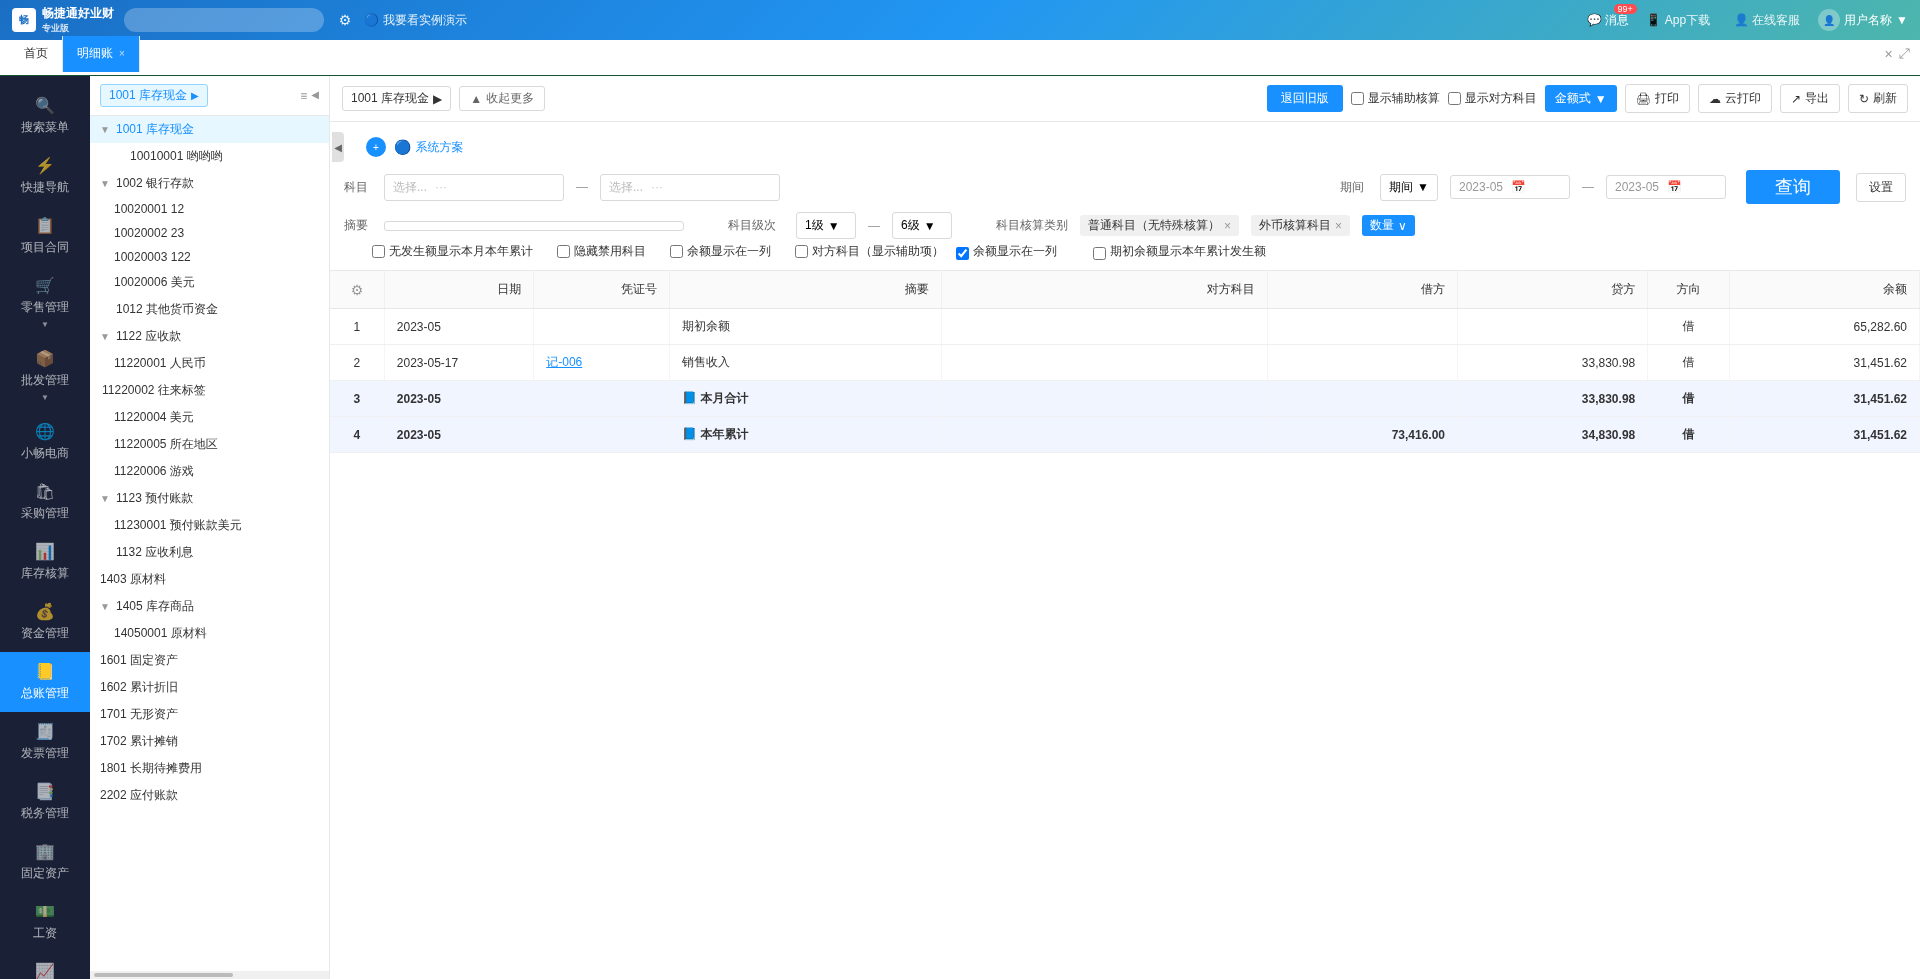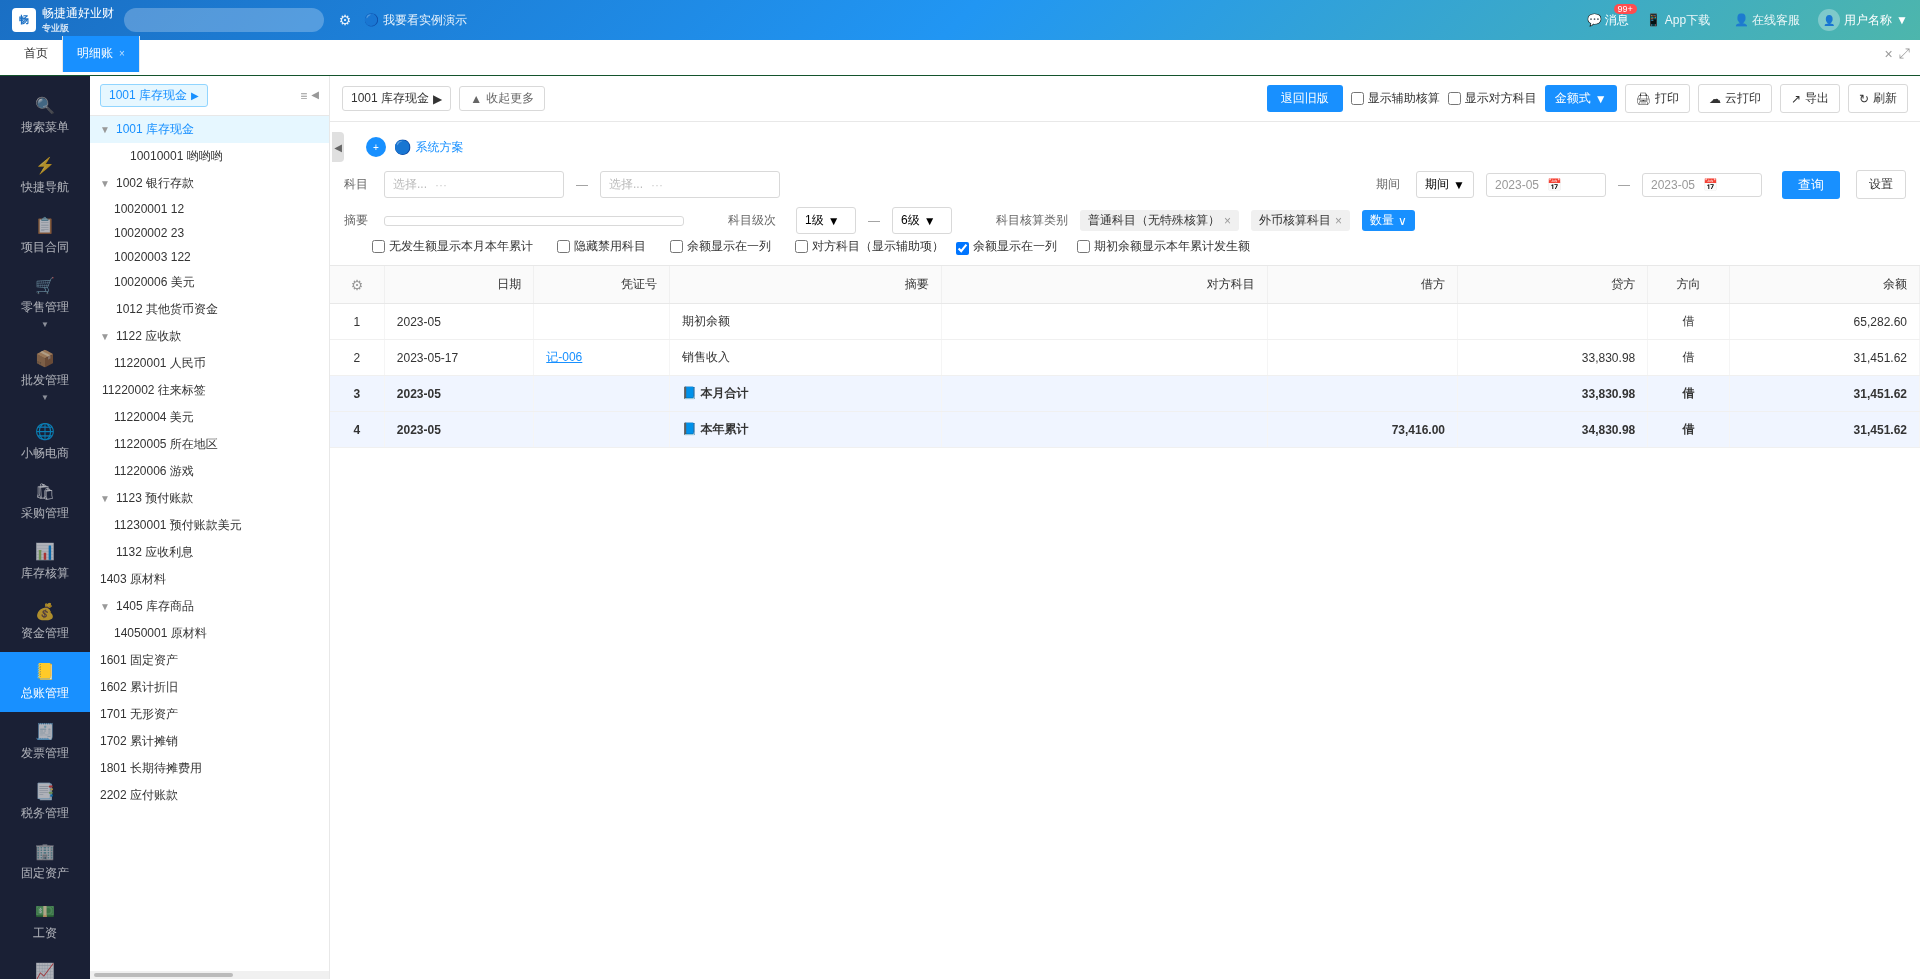--- a/index.html
+++ b/index.html
@@ -80,21 +80,21 @@
     .filter-row { display: flex; align-items: center; gap: 12px; margin-bottom: 8px; }
     .filter-label { color: #666; font-size: 12px; min-width: 28px; }
     .filter-input { border: 1px solid #d9d9d9; padding: 4px 8px; border-radius: 3px; font-size: 12px; color: #999; min-width: 120px; cursor: pointer; display: flex; align-items: center; gap: 4px; }
     .filter-sep { color: #999; }
     .period-select { display: flex; align-items: center; gap: 4px; border: 1px solid #d9d9d9; padding: 4px 8px; border-radius: 3px; font-size: 12px; cursor: pointer; }
     .filter-tag { display: flex; align-items: center; gap: 4px; background: #f0f0f0; padding: 2px 8px; border-radius: 3px; font-size: 11px; color: #333; }
     .filter-tag .tag-close { color: #999; cursor: pointer; }
     .level-select { display: flex; align-items: center; gap: 4px; border: 1px solid #d9d9d9; padding: 4px 8px; border-radius: 3px; font-size: 12px; cursor: pointer; min-width: 60px; }
     .checkbox-item { display: flex; align-items: center; gap: 4px; font-size: 12px; color: #333; cursor: pointer; }
     .checkbox-item input[type=checkbox] { cursor: pointer; }
-    .query-btn { background: #1890ff; color: white; border: none; padding: 5px 16px; border-radius: 3px; cursor: pointer; font-size: 13px; }
+    .query-btn { background: #1890ff; color: white; border: none; padding: 5px 29px; border-radius: 3px; cursor: pointer; font-size: 18px; }
     .setting-btn { background: white; border: 1px solid #d9d9d9; color: #333; padding: 5px 12px; border-radius: 3px; cursor: pointer; font-size: 12px; }
 
     
     .table-area { flex: 1; overflow: auto; background: white; margin: 0; }
     table { width: 100%; border-collapse: collapse; }
     thead tr { background: #fafafa; }
     th { padding: 10px 12px; text-align: right; font-weight: 500; color: #333; border-bottom: 1px solid #e8e8e8; border-right: 1px solid #f0f0f0; font-size: 12px; white-space: nowrap; }
     td { padding: 9px 12px; border-bottom: 1px solid #f0f0f0; border-right: 1px solid #f5f5f5; font-size: 12px; color: #333; white-space: nowrap; }
     tr.bold-row td { font-weight: bold; }
     .row-summary { background: #f0f5ff; }
@@ -105,21 +105,21 @@
   </style>
 </head>
 <body>
 
 <div class="top-bar">
   <div class="top-bar-logo">
     <div class="logo-icon">
         <span>畅</span>
       </div>
     <div>
-      <div style="font-size:12px;font-weight:normal;">畅捷通好业财</div>
+      <div style="font-size:12px;font-weight:bold;">畅捷通好业财</div>
       <div style="font-size:9px;opacity:0.8;">专业版</div>
     </div>
   </div>
   <div class="top-bar-search">
     <input type="text" placeholder="" style="">
   </div>
   <div class="settings-icon">⚙</div>
   <div class="demo-link">
     <span style="font-size:12px;">🔵</span>
     <span>我要看实例演示</span>
@@ -469,21 +469,21 @@
           <span>余额显示在一列</span>
         </label>
         <label class="checkbox-item" style="margin-left:12px;">
           <input type="checkbox" style="">
           <span>对方科目（显示辅助项）</span>
         </label>
         <label class="checkbox-item" style="align-items:flex-end;">
           <input type="checkbox" checked="" style="">
           <span>余额显示在一列</span>
         </label>
-        <label class="checkbox-item" style="margin-left:8px;">
+        <label class="checkbox-item" style="margin-left:24px;align-items:flex-end;">
           <input type="checkbox" style="">
           <span>期初余额显示本年累计发生额</span>
         </label>
       </div>
     </div>
 
     <div class="table-area">
       <table>
         <thead>
           <tr>

